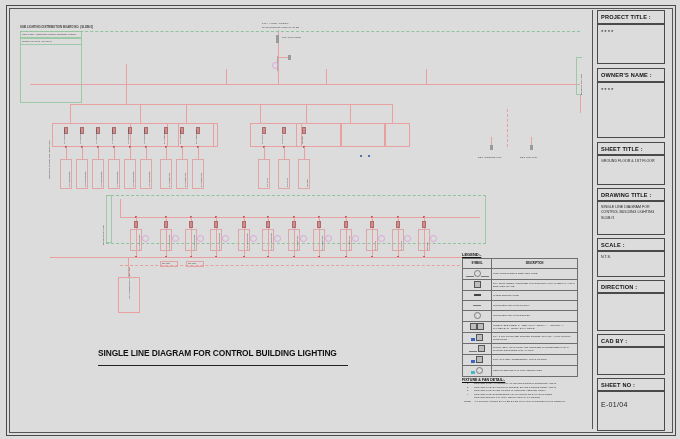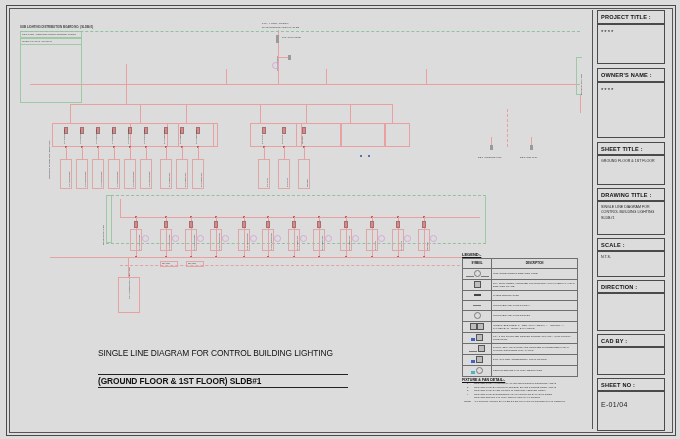--- a/index.html
+++ b/index.html
@@ -36,21 +36,21 @@
   .mcb{position:absolute;width:3px;height:5px;background:#9a9a9a;}
   .vtxt{position:absolute;font-size:2.4px;line-height:1.25;white-space:nowrap;
         transform-origin:0 0;transform:rotate(-90deg);color:#444;}
   .htxt{position:absolute;font-size:2.4px;line-height:1.3;white-space:nowrap;color:#444;}
   .htxt.b{font-weight:bold;}
   .lamp{position:absolute;width:5px;height:5px;border:1px solid #d9a6d9;border-radius:50%;}
   .tinybox{position:absolute;border:1px solid #e0a5a5;box-sizing:border-box;background:transparent;}
 
   
   .maintitle{position:absolute;left:98px;top:348px;width:250px;}
-  .maintitle .l1{font-size:8.4px;font-weight:normal;letter-spacing:-.1px;border-bottom:1px solid #222;padding-bottom:16px;}
+  .maintitle .l1{font-size:8.4px;font-weight:bold;letter-spacing:-.1px;border-bottom:1px solid #222;padding-bottom:7px;}
   .maintitle .l2{font-size:8.4px;font-weight:bold;letter-spacing:-.1px;border-bottom:1px solid #222;padding-bottom:1px;margin-top:1px;}
 
   
   .legend{position:absolute;left:462px;top:252px;width:116px;}
   .legend-title{font-size:4px;font-weight:bold;text-decoration:underline;margin-bottom:1px;}
   .legend-tbl{width:116px;border-collapse:collapse;}
   .legend-tbl th,.legend-tbl td{border:1px solid #6e6e6e;font-size:2.5px;padding:1px 1px;vertical-align:middle;}
   .legend-tbl th{font-size:2.6px;font-weight:bold;text-align:center;background:#dcdcdc;}
   .lg-sym{width:26px;text-align:center;height:7px;position:relative;}
   .lg-desc{font-size:2.3px;line-height:1.25;color:#333;}
@@ -319,21 +319,20 @@
     <div class="ln lnv" style="left:521px;top:128px;height:8px;"></div>
     <div class="redd" style="left:497px;top:100px;width:0;height:38px;border-top:none;border-left:1px dashed #e8a0a0;"></div>
 
     <div class="bnode" style="left:350px;top:146px;"></div>
     <div class="bnode" style="left:358px;top:146px;"></div>
 
   </div>
 
   <div class="maintitle">
     <div class="l1">SINGLE LINE DIAGRAM FOR CONTROL BUILDING LIGHTING</div>
-    <div class="l2">(GROUND FLOOR &amp; 1ST FLOOR) SLDB#1</div>
   </div>
 
   <div class="legend">
     <div class="legend-title">LEGEND:-</div>
     <table class="legend-tbl">
       <thead>
         <tr>
           <th class="lg-sym">SYMBOL</th>
           <th>DESCRIPTION</th>
         </tr>

